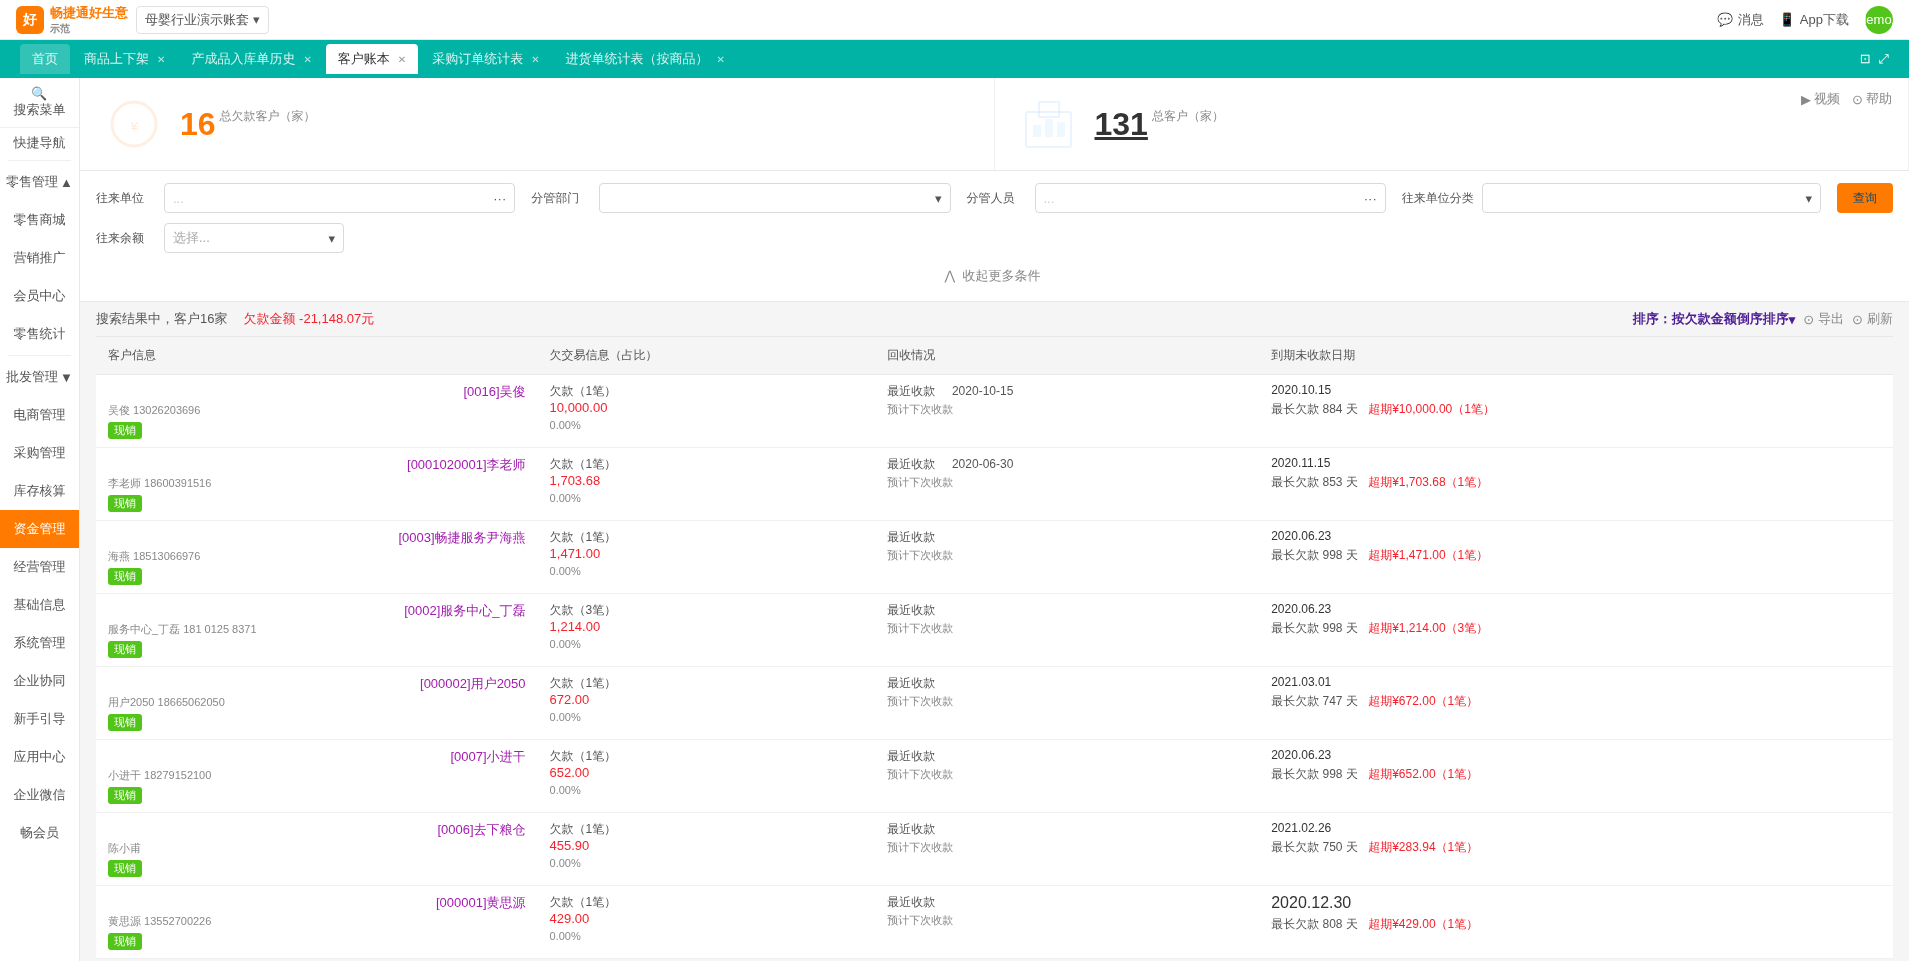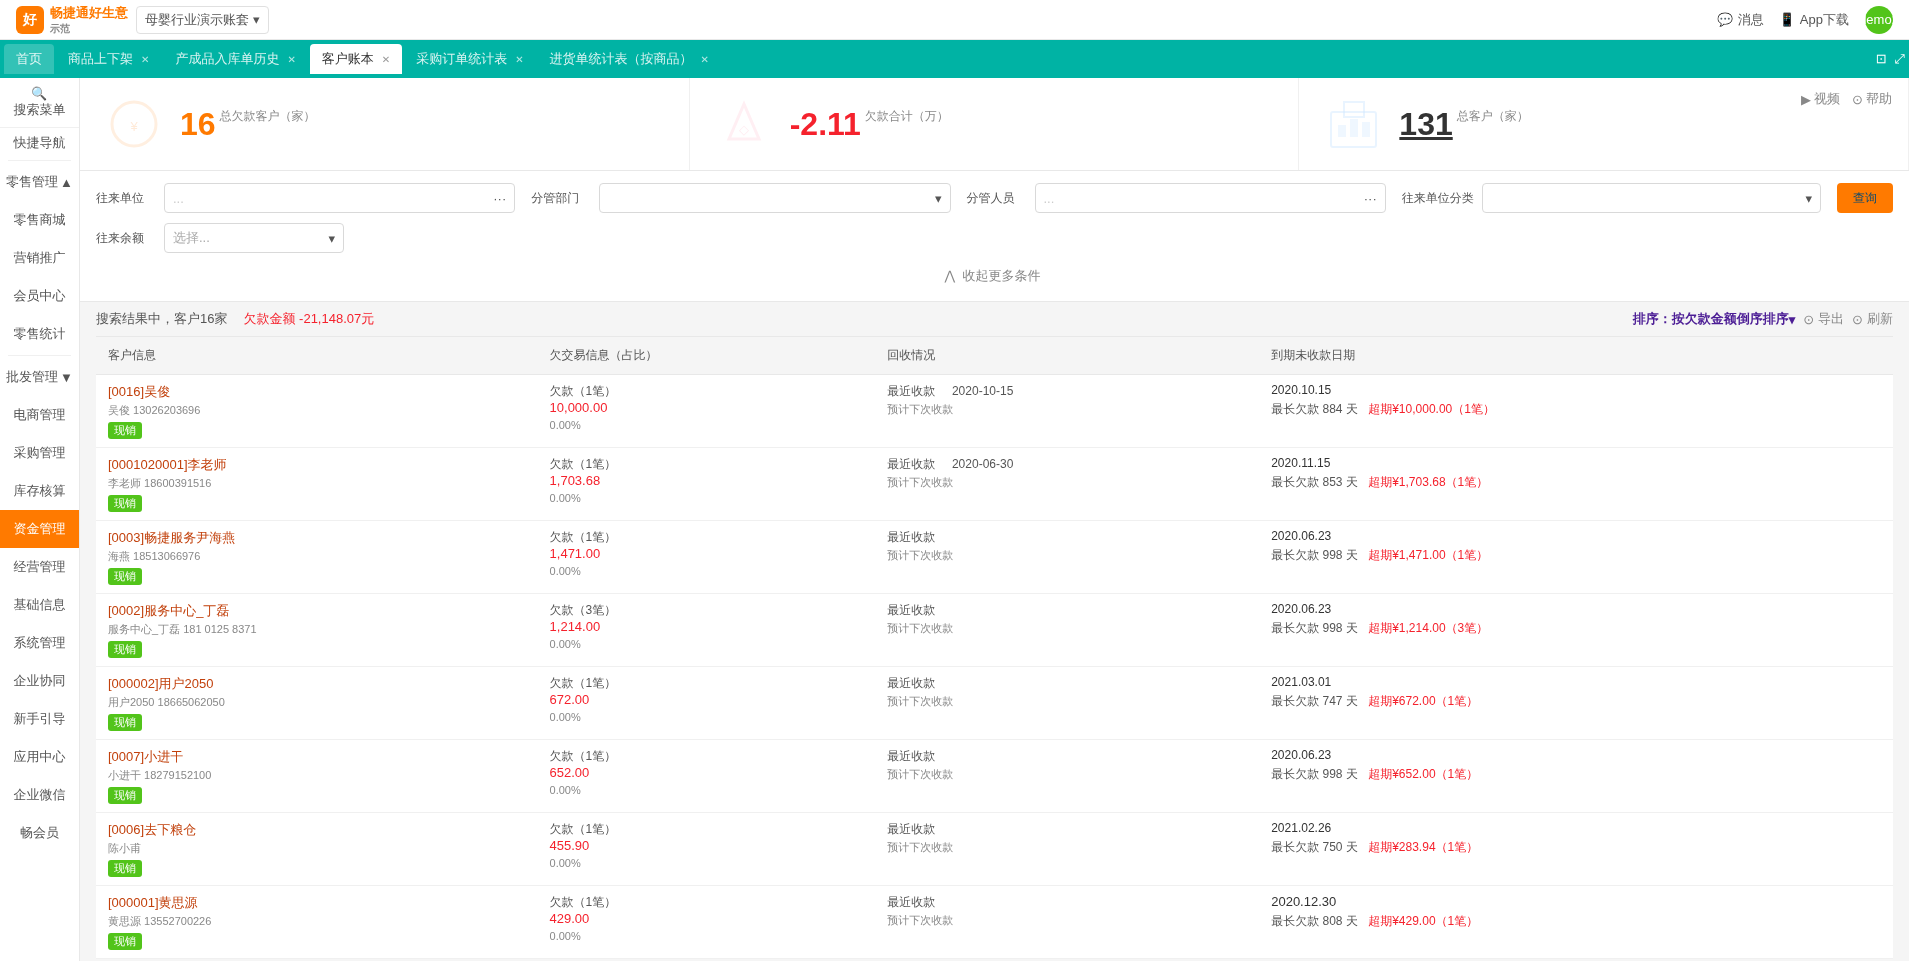--- a/index.html
+++ b/index.html
@@ -10,21 +10,21 @@
     .topbar-left { display: flex; align-items: center; gap: 8px; }
     .logo-area { display: flex; align-items: center; gap: 6px; }
     .logo-icon { width: 28px; height: 28px; background: #ff7a00; border-radius: 6px; display: flex; align-items: center; justify-content: center; color: white; font-size: 14px; font-weight: bold; }
     .logo-text { color: #ff7a00; font-size: 12px; font-weight: bold; }
     .company-selector { display: flex; align-items: center; gap: 4px; color: #555; font-size: 12px; cursor: pointer; padding: 4px 8px; border: 1px solid #e0e0e0; border-radius: 4px; }
     .topbar-right { display: flex; align-items: center; gap: 16px; }
     .topbar-action { display: flex; align-items: center; gap: 4px; color: #555; cursor: pointer; font-size: 12px; }
     .avatar { width: 28px; height: 28px; background: #52c41a; border-radius: 50%; display: flex; align-items: center; justify-content: center; color: white; font-size: 12px; }
 
     
-    .nav-tabs { background: #00b3a4; display: flex; align-items: center; height: 38px; padding: 0 4px; gap: 2px; overflow-x: auto; }
+    .nav-tabs { background: #00b3a4; display: flex; align-items: center; height: 38px; padding: 0 20px; gap: 2px; overflow-x: auto; }
     .nav-tab { display: flex; align-items: center; gap: 4px; padding: 0 12px; height: 30px; border-radius: 4px 4px 0 0; cursor: pointer; color: rgba(255,255,255,0.85); font-size: 12px; white-space: nowrap; }
     .nav-tab.active { background: #fff; color: #333; }
     .nav-tab .close-x { color: rgba(255,255,255,0.7); font-size: 10px; margin-left: 4px; }
     .nav-tab.active .close-x { color: #999; }
     .nav-tab-home { background: rgba(255,255,255,0.2); }
     .nav-right-icons { margin-left: auto; display: flex; gap: 8px; color: white; }
 
     
     .main-layout { display: flex; flex: 1; overflow: hidden; }
 
@@ -70,21 +70,21 @@
     .table-meta { display: flex; align-items: center; justify-content: space-between; padding: 8px 0; font-size: 12px; color: #555; }
     .table-meta-left { display: flex; gap: 16px; }
     .table-meta-right { display: flex; align-items: center; gap: 8px; }
     .sort-select { display: flex; align-items: center; color: #4c1d95; font-size: 12px; cursor: pointer; font-weight: bold; }
     .table-action { display: flex; align-items: center; gap: 4px; color: #888; font-size: 12px; cursor: pointer; }
 
     table { width: 100%; border-collapse: collapse; background: #fff; }
     thead th { background: #f5f5f5; padding: 10px 12px; text-align: left; font-size: 12px; color: #555; font-weight: normal; border-bottom: 1px solid #e8e8e8; border-top: 1px solid #e8e8e8; }
     tbody tr { border-bottom: 1px solid #f0f0f0; }
     tbody td { padding: 8px 12px; font-size: 12px; color: #333; vertical-align: top; }
-    .customer-name { color: #c2410c; cursor: pointer; font-size: 13px; }
+    .customer-name { color: #a21caf; cursor: pointer; font-size: 13px; text-align: right; }
     .customer-sub { color: #888; font-size: 11px; margin-top: 2px; }
     .badge-green { background: #52c41a; color: #fff; padding: 1px 6px; border-radius: 3px; font-size: 11px; display: inline-block; margin-top: 4px; }
     .amount-red { color: #f5222d; font-size: 13px; }
     .amount-sub { color: #888; font-size: 11px; margin-top: 4px; }
     .overdue-link { color: #f5222d; font-size: 12px; cursor: pointer; }
     .overdue-days { color: #555; font-size: 12px; }
     .latest-collect { color: #555; font-size: 12px; }
     .next-collect { color: #888; font-size: 11px; margin-top: 2px; }
     .debt-count { color: #555; font-size: 12px; }
   </style>
@@ -229,32 +229,20 @@
               <circle cx="25" cy="25" r="22" fill="none" stroke="#ff7a00" stroke-width="3" opacity="0.4"></circle>
               <text x="25" y="32" text-anchor="middle" font-size="20" fill="#ff7a00" opacity="0.5">¥</text>
             </svg>
         </div>
         <div class="stat-content">
           <div class="stat-number orange">16</div>
           <div class="stat-label">总欠款客户（家）</div>
         </div>
       </div>
       <div class="stat-card">
-        <div class="stat-icon pink">
-          <svg width="50" height="50" viewBox="0 0 50 50">
-              <path d="M25 5 L40 40 L10 40 Z" fill="none" stroke="#ff7a9a" stroke-width="3" opacity="0.4"></path>
-              <text x="25" y="35" text-anchor="middle" font-size="18" fill="#ff7a9a" opacity="0.5">◇</text>
-            </svg>
-        </div>
-        <div class="stat-content">
-          <div class="stat-number red">-2.11</div>
-          <div class="stat-label">欠款合计（万）</div>
-        </div>
-      </div>
-      <div class="stat-card">
         <div class="stat-icon blue">
           <svg width="55" height="55" viewBox="0 0 55 55">
               <rect x="5" y="15" width="45" height="35" fill="none" stroke="#4da6ff" stroke-width="2" opacity="0.4" rx="2"></rect>
               <rect x="18" y="5" width="20" height="15" fill="none" stroke="#4da6ff" stroke-width="2" opacity="0.4"></rect>
               <rect x="12" y="28" width="8" height="12" fill="#4da6ff" opacity="0.3"></rect>
               <rect x="24" y="22" width="8" height="18" fill="#4da6ff" opacity="0.3"></rect>
               <rect x="36" y="25" width="8" height="15" fill="#4da6ff" opacity="0.3"></rect>
             </svg>
         </div>
         <div class="stat-content">
@@ -522,21 +510,21 @@
     <td>
       <div class="debt-count">欠款（1笔）</div>
       <div class="amount-red" style="cursor:pointer">429.00</div>
       <div class="amount-sub">0.00%</div>
     </td>
     <td>
       <div class="latest-collect">最近收款 &nbsp;&nbsp;&nbsp; </div>
       <div class="next-collect">预计下次收款</div>
     </td>
     <td>
-      <div style="color:#333;font-size:13px">2020.12.30</div>
+      <div style="color:#333;font-size:16px">2020.12.30</div>
       <div style="margin-top:4px">
         <span class="overdue-days">最长欠款 808 天 &nbsp;</span>
         <span class="overdue-link">超期¥429.00（1笔）</span>
       </div>
     </td>
   </tr>
           </tbody>
       </table>
     </div>
   </div>

